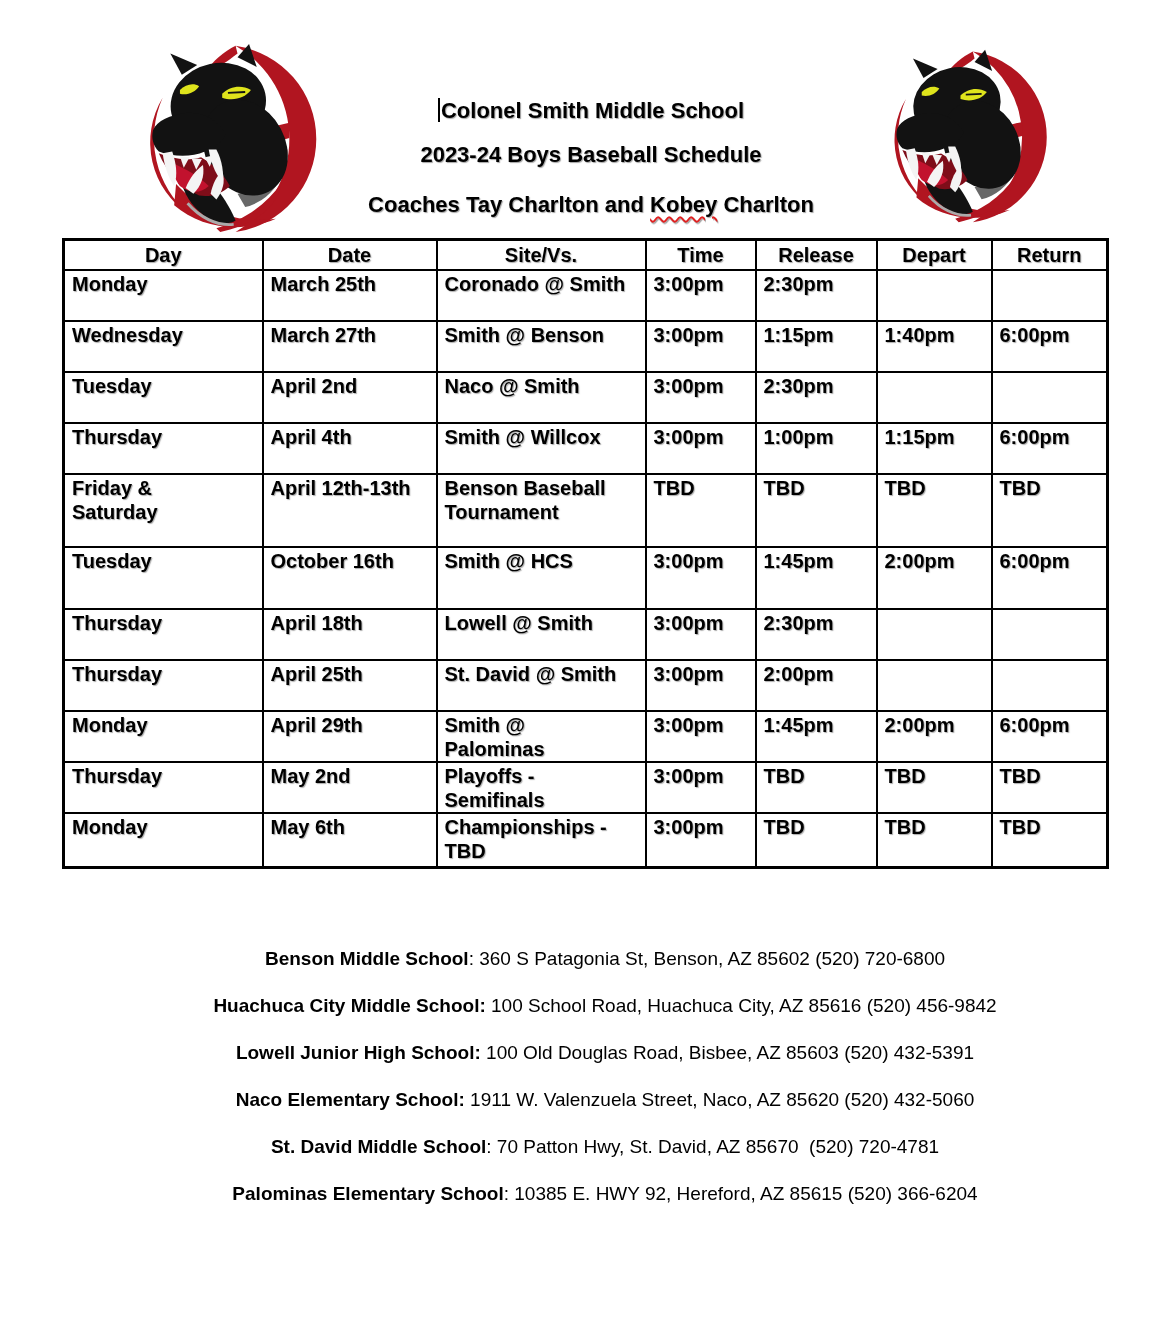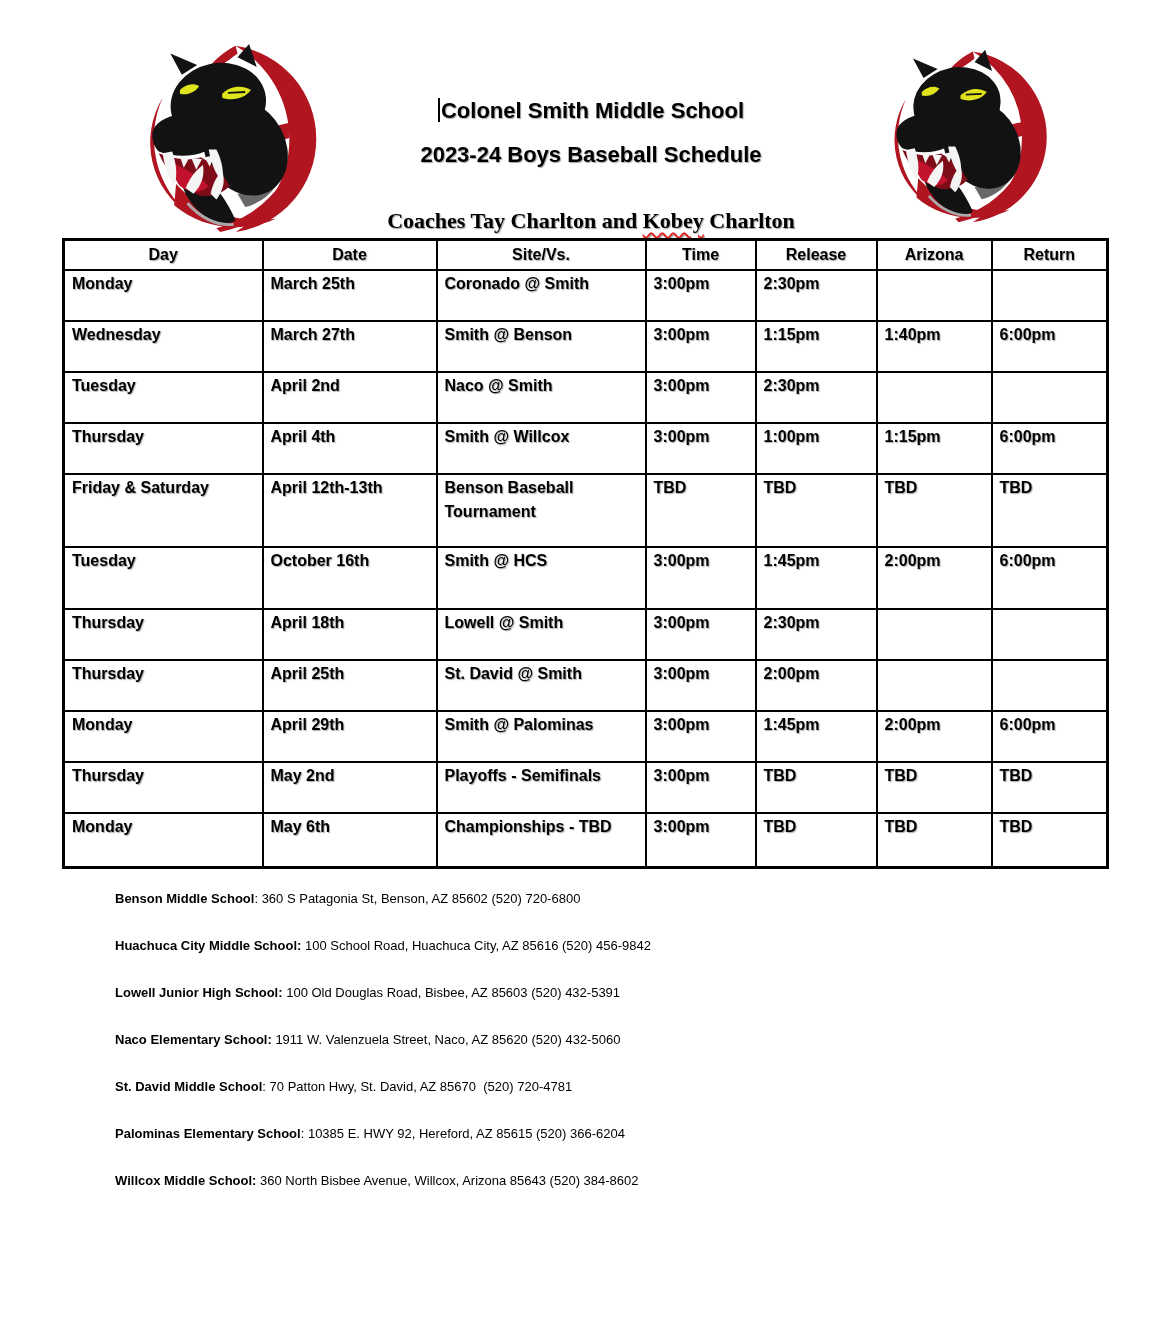--- a/index.html
+++ b/index.html
@@ -18,51 +18,51 @@
   .logo.right{left:876px;top:46px;}
   .logo svg{display:block;}
   .titles{
     position:absolute;left:320px;right:300px;top:98px;
     text-align:center;
     font-weight:bold;font-size:22px;line-height:24px;
     text-shadow:1px 1.4px 1px rgba(90,90,90,.55);
     white-space:nowrap;
   }
   .title-line{margin:0 0 20px 0;}
-  .title-line.coaches{margin-top:42px;font-family:Liberation Serif, serif;}
+  .title-line.coaches{margin-top:26px;}
   .cursor{
     display:inline-block;width:2px;height:24px;background:#000;
     vertical-align:-4px;margin-right:1px;text-shadow:none;
   }
   .misspelled{
     text-decoration:underline wavy #e02020;
     text-decoration-thickness:2px;
     text-underline-offset:4px;
   }
   
   .table-wrap{position:absolute;left:62px;top:238px;width:1044px;}
   table.schedule{
     border-collapse:collapse;table-layout:fixed;width:1044px;
-    font-weight:bold;font-size:16px;line-height:24px;
+    font-weight:bold;font-size:20px;line-height:24px;
     text-shadow:1px 1.2px 1px rgba(90,90,90,.5);
   }
   table.schedule th,table.schedule td{
     border:2px solid #000;
     overflow:hidden;
   }
   table.schedule{border:3px solid #000;}
   table.schedule th{
     height:28px;text-align:center;vertical-align:middle;padding:0 2px;
   }
   table.schedule td{
     text-align:left;vertical-align:top;
     padding:1px 19px 0 7px;
   }
   
-  .addresses{position:absolute;left:115px;top:888px;width:980px;font-size:13px;line-height:21px;}
+  .addresses{position:absolute;left:115px;top:948px;width:980px;font-size:19px;line-height:21px;text-align:center;}
   .addr{margin:0 0 26px 0;white-space:pre-wrap;}
   .addr .addr-name{font-weight:bold;}
 </style>
 </head>
 <body>
 
 <svg width="0" height="0" style="position:absolute">
   <defs>
     <g id="panther">
 
@@ -132,21 +132,21 @@
         <col style="width:115px">
         <col style="width:116px">
     </colgroup>
     <thead>
         <tr>
           <th>Day</th>
           <th>Date</th>
           <th>Site/Vs.</th>
           <th>Time</th>
           <th>Release</th>
-          <th>Arizona</th>
+          <th>Depart</th>
           <th>Return</th>
         </tr>
       </thead>
     <tbody>
         <tr style="height: 51px;">
           <td>Monday</td>
           <td>March 25th</td>
           <td>Coronado @ Smith</td>
           <td>3:00pm</td>
           <td>2:30pm</td>
@@ -247,14 +247,13 @@
   </table>
 </div>
 
 <div class="addresses">
     <p class="addr"><span class="addr-name">Benson Middle School</span><span>: 360 S Patagonia St, Benson, AZ 85602 (520) 720-6800</span></p>
     <p class="addr"><span class="addr-name">Huachuca City Middle School:</span><span> 100 School Road, Huachuca City, AZ 85616 (520) 456-9842</span></p>
     <p class="addr"><span class="addr-name">Lowell Junior High School:</span><span> 100 Old Douglas Road, Bisbee, AZ 85603 (520) 432-5391</span></p>
     <p class="addr"><span class="addr-name">Naco Elementary School:</span><span> 1911 W. Valenzuela Street, Naco, AZ 85620 (520) 432-5060</span></p>
     <p class="addr"><span class="addr-name">St. David Middle School</span><span>: 70 Patton Hwy, St. David, AZ 85670  (520) 720-4781</span></p>
     <p class="addr"><span class="addr-name">Palominas Elementary School</span><span>: 10385 E. HWY 92, Hereford, AZ 85615 (520) 366-6204</span></p>
-    <p class="addr"><span class="addr-name">Willcox Middle School:</span><span> 360 North Bisbee Avenue, Willcox, Arizona 85643 (520) 384-8602</span></p>
   </div>
 
 </body></html>

